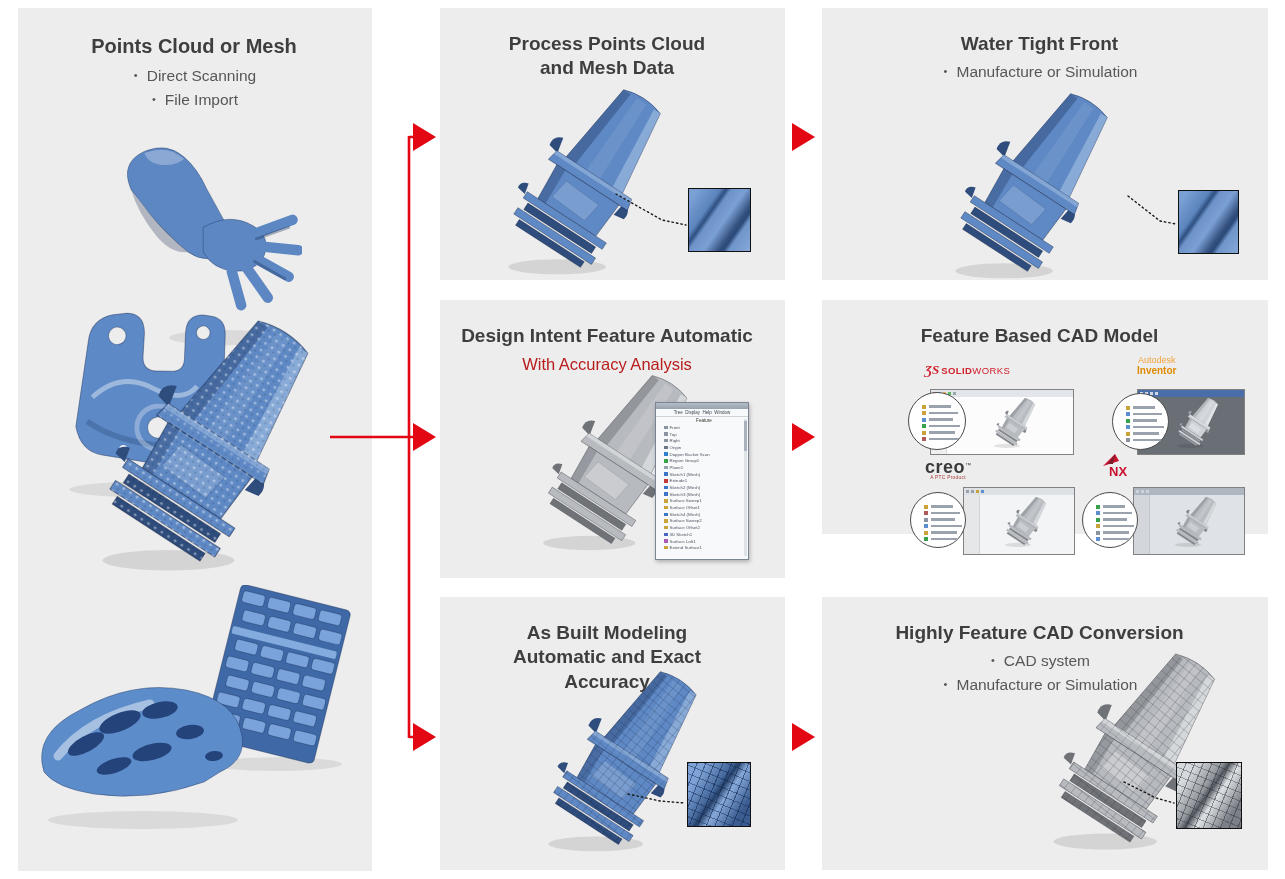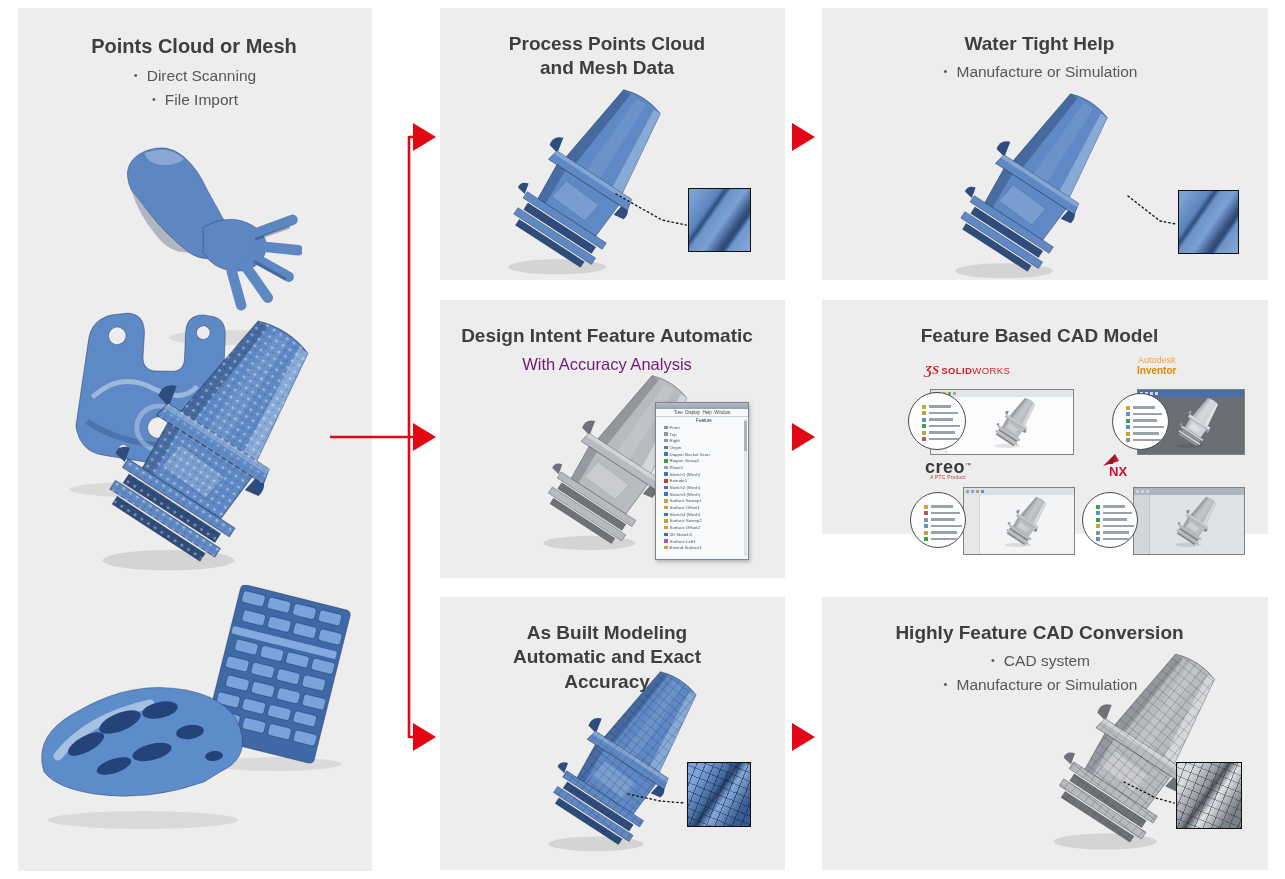--- a/index.html
+++ b/index.html
@@ -2,21 +2,21 @@
 <html><head>
 <meta charset="utf-8">
 <style>
   html,body{margin:0;padding:0;background:#ffffff;font-family:"Liberation Sans","DejaVu Sans",sans-serif;}
   #stage{position:relative;width:1285px;height:879px;background:#fff;overflow:hidden;text-align:center;}
   .panel{position:absolute;background:#ededed;z-index:1;}
   .pad{padding:24px 26px 0 15px;}
   .pad-left{padding:26px 14px 0 12px;}
   h2{margin:0 0 7px 0;font-size:19px;line-height:1.28;color:#3e3e3e;font-weight:bold;letter-spacing:0;}
   .t-line{display:block;}
-  .subtitle{font-size:16.5px;color:#701a75;margin-top:1px;}
+  .subtitle{font-size:16.5px;color:#b91c1c;margin-top:1px;}
   .bullet{font-size:15.5px;color:#575757;margin:6px 0 0 2px;}
   .bullet::before{content:"•";font-size:11px;vertical-align:2px;margin-right:9px;color:#575757;}
   .left-title{font-size:20px;}
   .art{position:absolute;z-index:2;pointer-events:none;line-height:0;}
   
   #ftree{position:absolute;left:655px;top:402px;width:92px;height:156px;background:#f8f9fa;border:1px solid #7a8492;z-index:4;box-shadow:1px 2px 4px rgba(0,0,0,0.25);overflow:hidden;}
   #ftree .fbar{height:6px;background:linear-gradient(#b4bdc8,#97a2af);}
   #ftree .fmenu{font-size:4.5px;color:#3d4652;padding:1px 2px;border-bottom:1px solid #cdd2d8;white-space:pre;}
   #ftree .froot{font-size:4.6px;color:#333;padding:1px 0 1px 4px;}
   .frow{display:flex;align-items:center;height:6.7px;padding-left:8px;}
@@ -86,21 +86,21 @@
       <h2>
         <span class="t-line">As Built Modeling</span>
         <span class="t-line">Automatic and Exact</span>
         <span class="t-line">Accuracy</span>
       </h2>
     </div>
   </div>
 
   <div class="panel" style="left:822px;top:8px;width:446px;height:272px;">
     <div class="pad">
-      <h2>Water Tight Help</h2>
+      <h2>Water Tight Front</h2>
       <div class="bullet">Manufacture or Simulation</div>
     </div>
   </div>
 
   <div class="panel" style="left:822px;top:300px;width:446px;height:234px;">
     <div class="pad">
       <h2>Feature Based CAD Model</h2>
     </div>
   </div>
 

